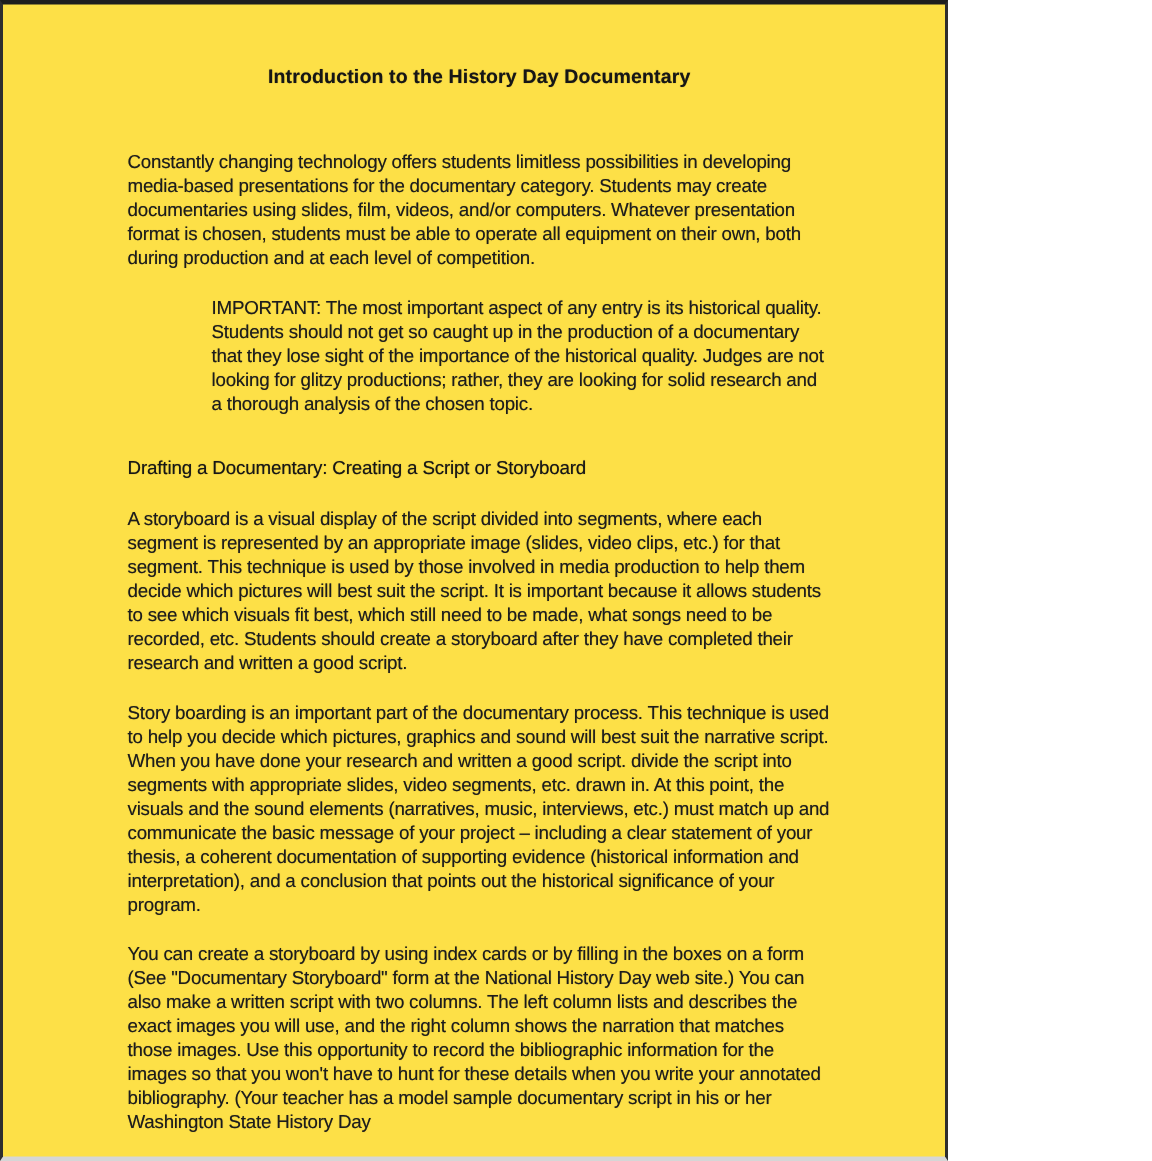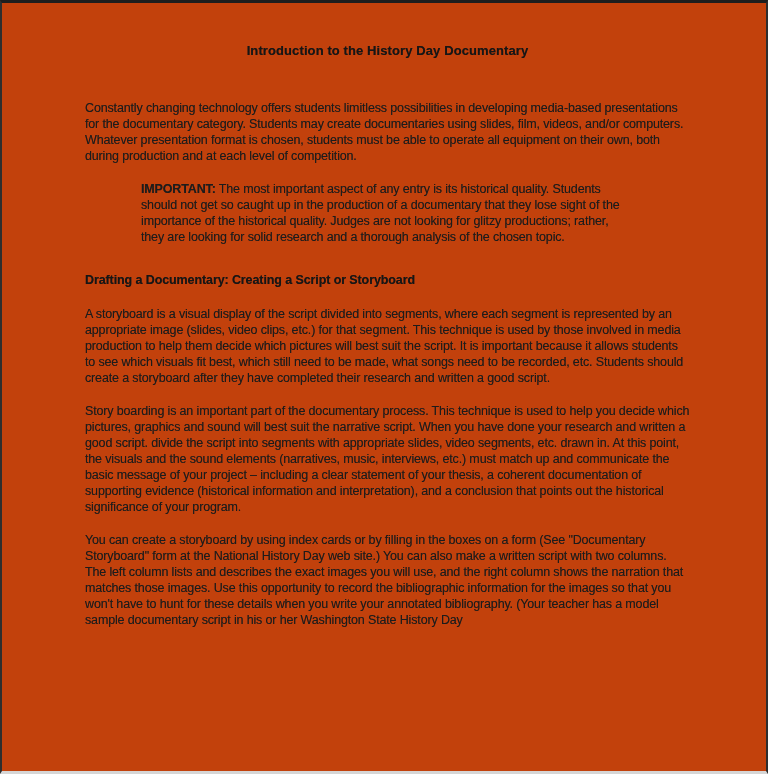--- a/index.html
+++ b/index.html
@@ -4,23 +4,23 @@
 <style>
   * { margin: 0; padding: 0; box-sizing: border-box; }
   html, body { background: #ffffff; }
   body {
     width: 768px;
     height: 774px;
     overflow: hidden;
     font-family: "Liberation Sans", "DejaVu Sans", sans-serif;
   }
   .page {
-    width: 768px;
+    width: 632px;
     height: 774px;
-    background: #c2410c;
+    background: #fde047;
     border-top: 3px solid #1e1e1e;
     border-left: 2px solid #2e2e2e;
     border-right: 2px solid #2e2e2e;
     border-bottom: 3px solid #d6d6d6;
     padding: 40px 76px 0 83px;
   }
   .doc-title {
     text-align: center;
     font-size: 13px;
     font-weight: bold;
@@ -37,24 +37,24 @@
     text-shadow: 0 0 0.5px rgba(30,30,30,0.55);
     margin-bottom: 17px;
     max-width: 607px;
   }
   p.important {
     margin-left: 56px;
     max-width: 480px;
     margin-top: 1px;
     margin-bottom: 17px;
   }
-  p.important strong { font-weight: bold; }
+  p.important strong { font-weight: normal; }
   .section-heading {
     font-size: 12.5px;
-    font-weight: bold;
+    font-weight: normal;
     color: #161616;
     letter-spacing: -0.1px;
     text-shadow: 0 0 0.6px rgba(20,20,20,0.6);
     margin-top: 28px;
     margin-bottom: 19px;
   }
 </style>
 </head>
 <body>
 

